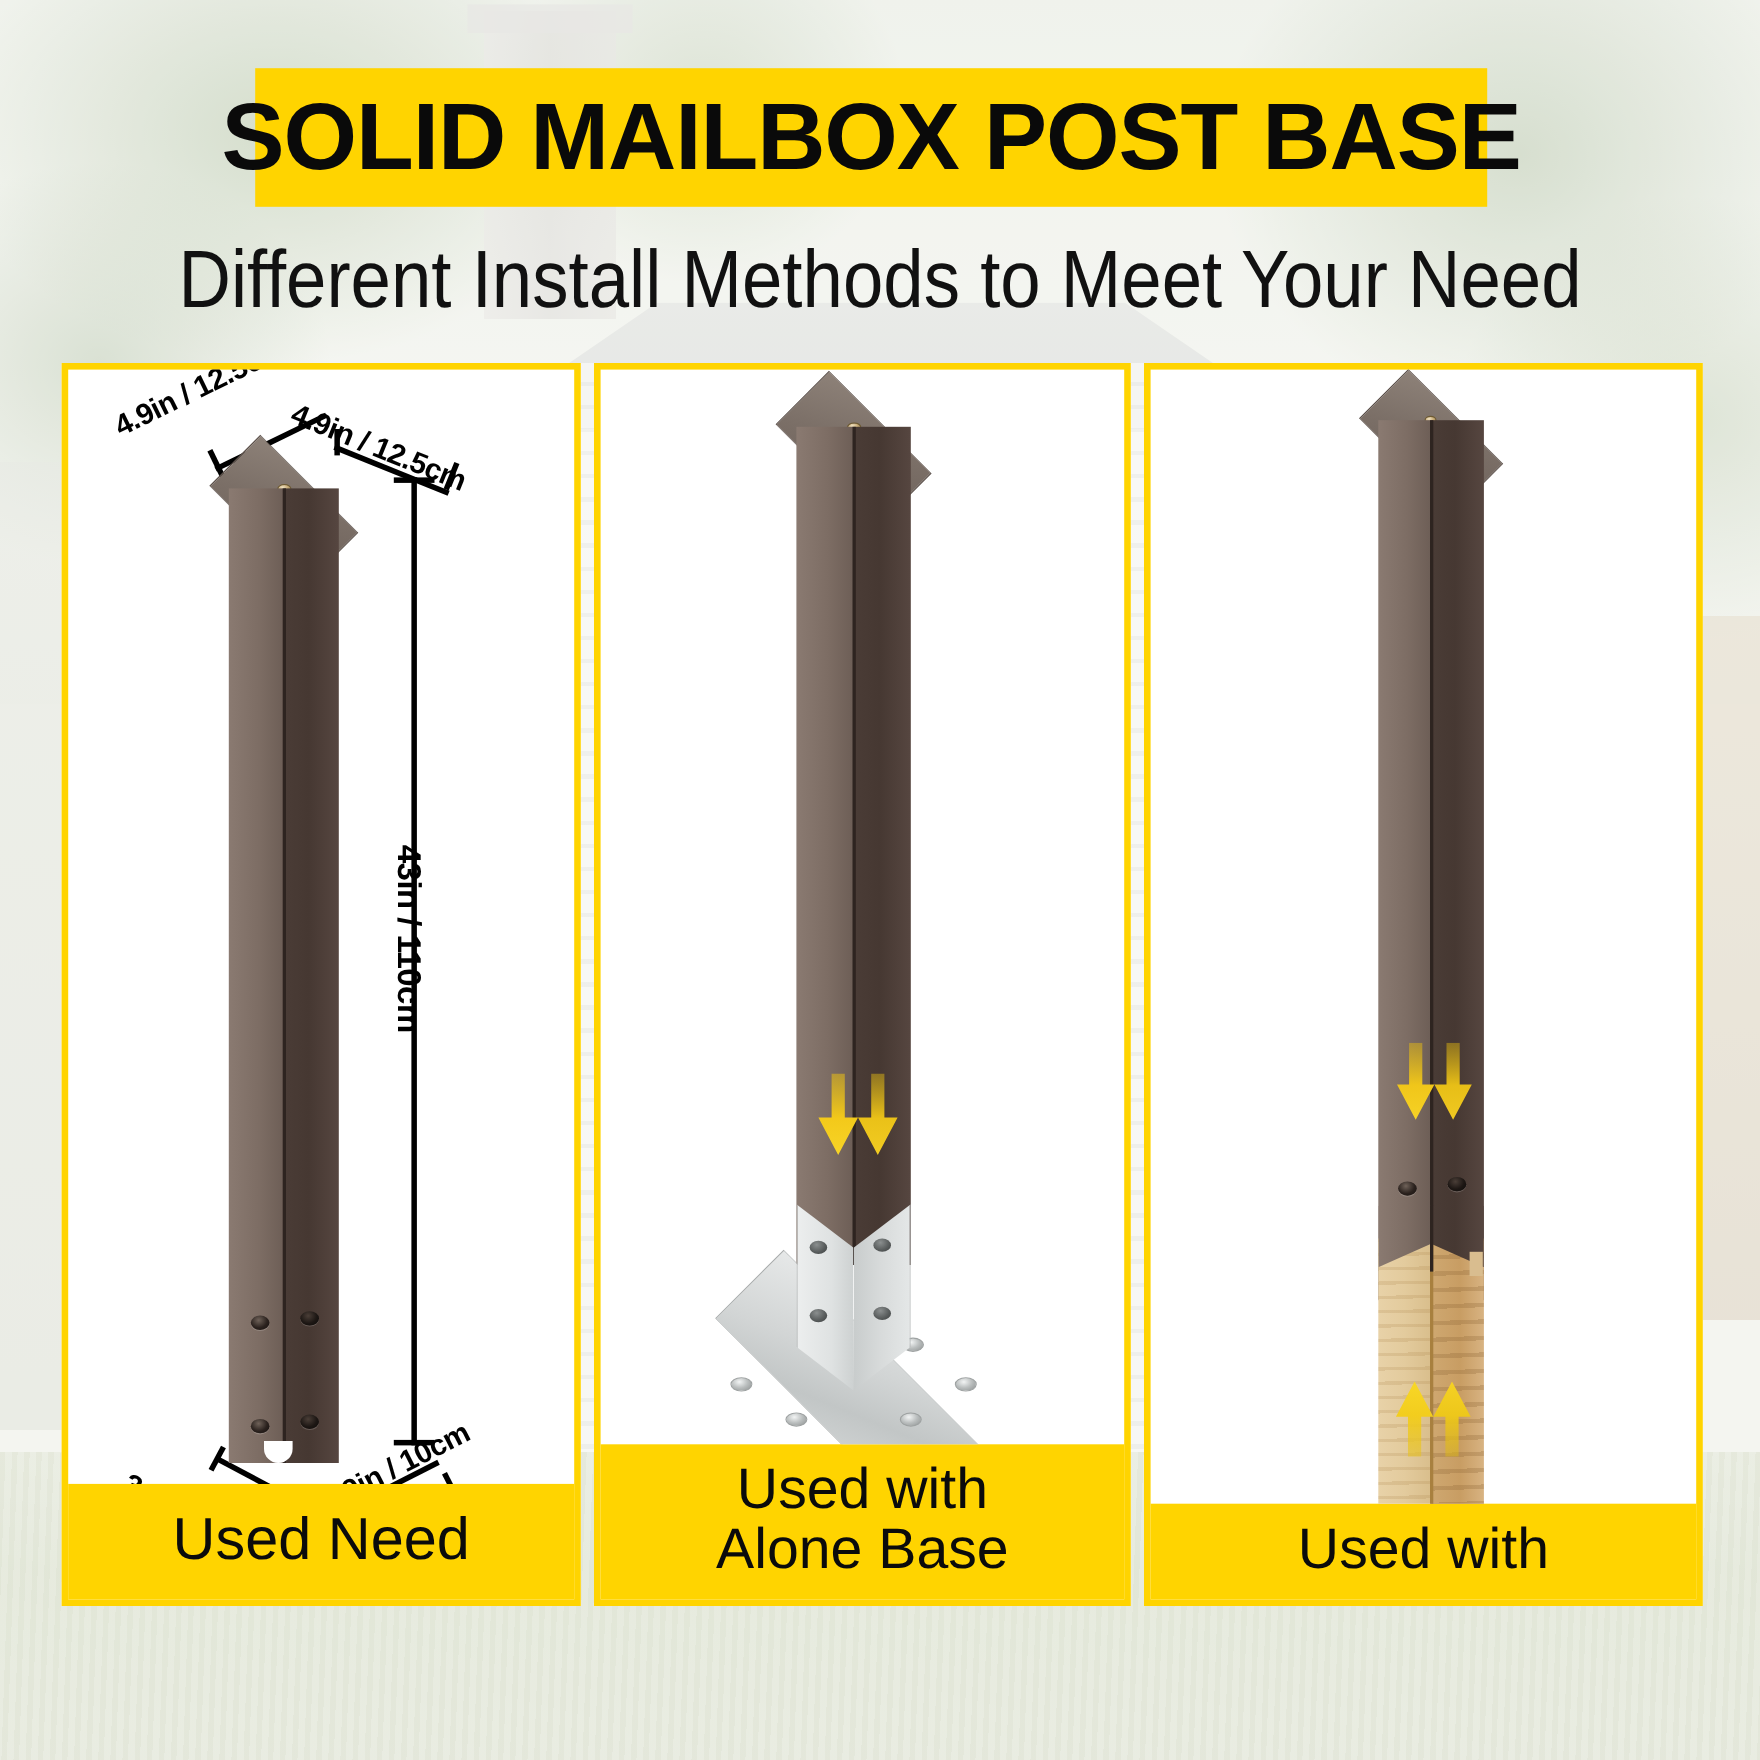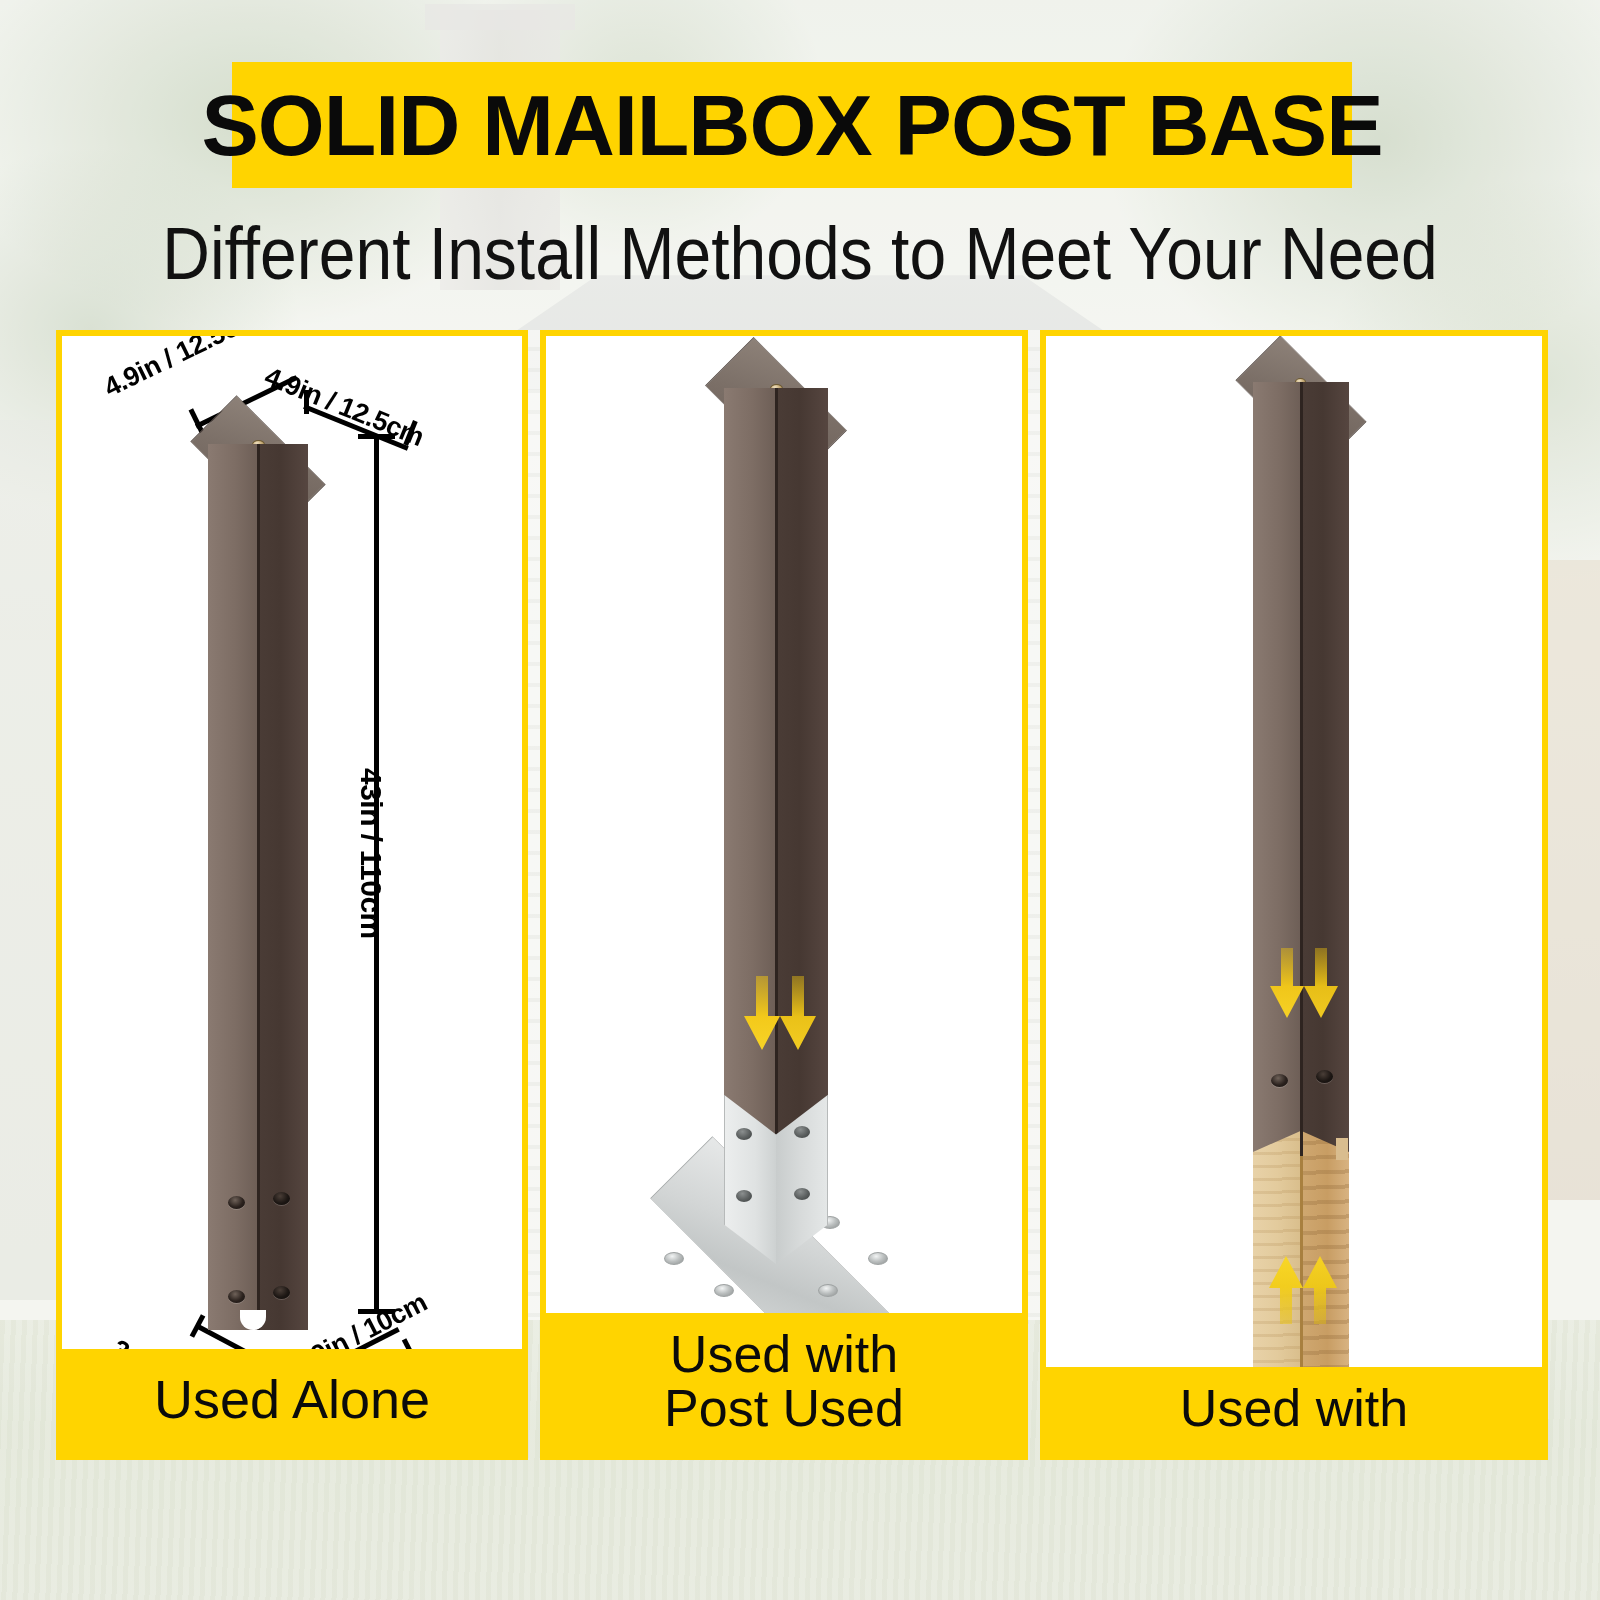--- a/index.html
+++ b/index.html
@@ -269,21 +269,21 @@
         <div class="faceR"></div>
         <div class="edge"></div>
         <div class="hole" style="left:20px; top:752px;"></div>
         <div class="hole dark" style="right:18px; top:748px;"></div>
         <div class="hole" style="left:20px; top:846px;"></div>
         <div class="hole dark" style="right:18px; top:842px;"></div>
         <div class="notch" style="left:32px; top:866px;"></div>
       </div>
 
     </div>
-    <div class="panel-caption">Used Alone</div>
+    <div class="panel-caption">Used Need</div>
   </div>
 
   <div class="panel p2">
     <div class="panel-stage">
 
       <div class="cap" style="left:164px; top:6px; width:132px; height:132px;">
         <div class="plate"></div>
         <div class="screw" style="left:60px; top:42px;"></div>
         <div class="screw" style="left:20px; top:65px;"></div>
         <div class="screw" style="left:100px; top:65px;"></div>
@@ -340,21 +340,21 @@
 
         <div class="br-hole" style="left:94px;  top:44px;"></div>
         <div class="br-hole" style="left:152px; top:42px;"></div>
         <div class="br-hole" style="left:94px;  top:106px;"></div>
         <div class="br-hole" style="left:152px; top:104px;"></div>
       </div>
 
     </div>
     <div class="panel-caption">
       <div>Used with</div>
-      <div>Post Used</div>
+      <div>Alone Base</div>
     </div>
   </div>
 
   <div class="panel p3">
     <div class="panel-stage">
 
       <div class="cap" style="left:194px; top:4px; width:122px; height:122px;">
         <div class="plate"></div>
         <div class="screw sm" style="left:55px; top:38px;"></div>
         <div class="screw sm" style="left:19px; top:60px;"></div>

